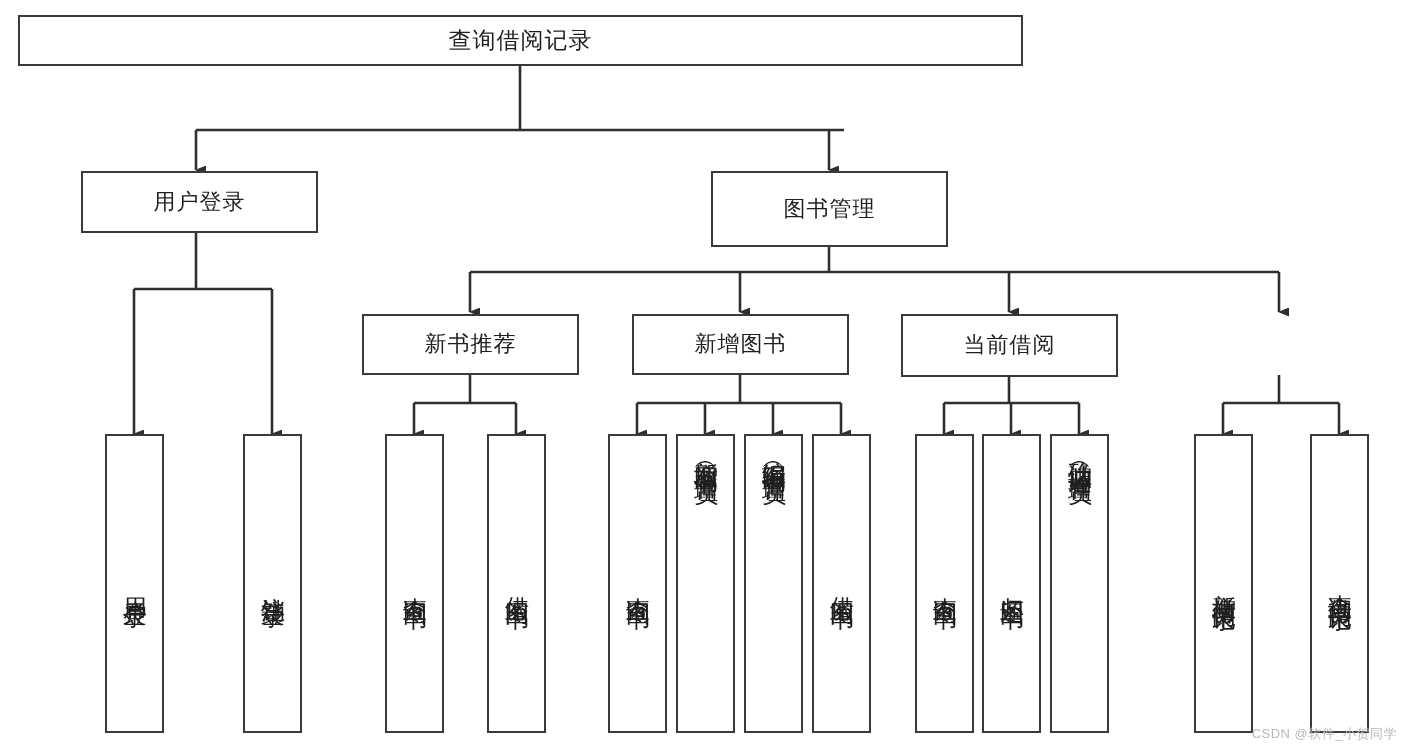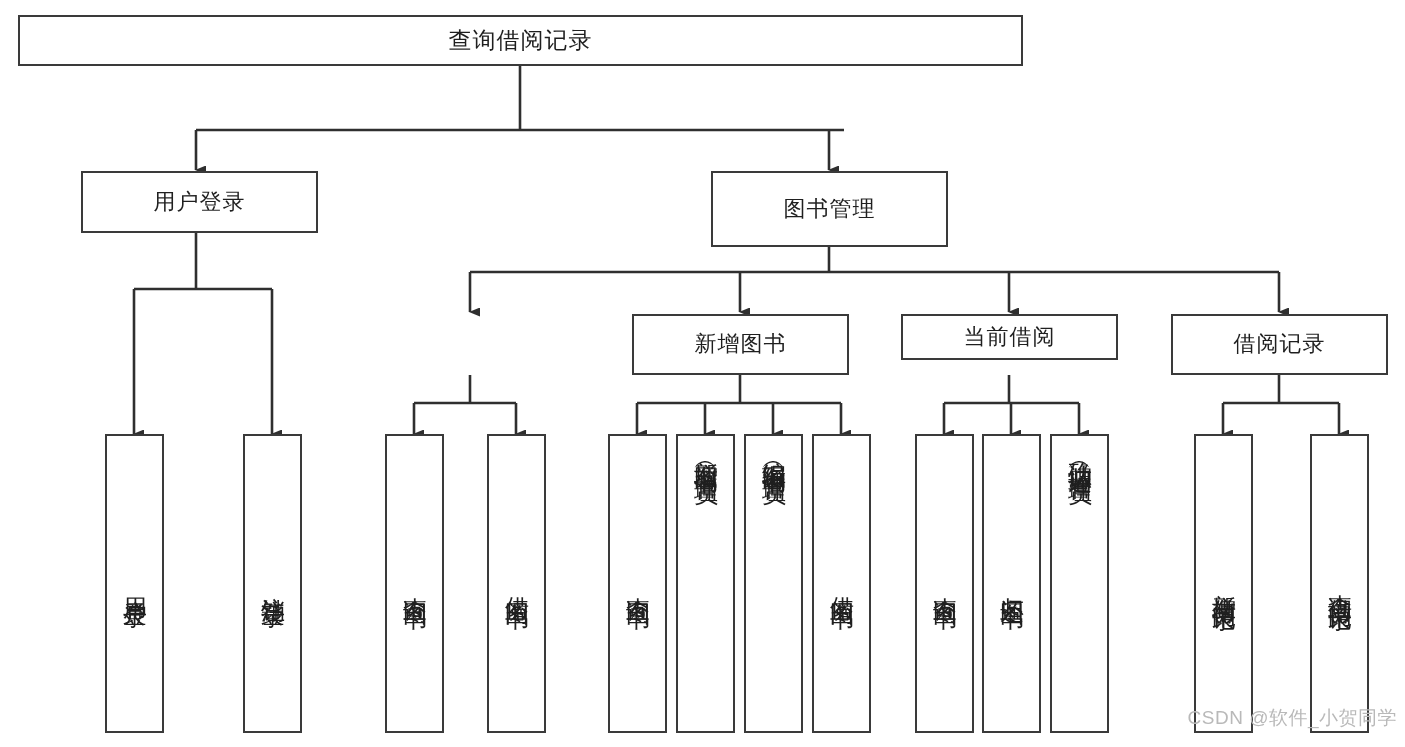--- a/index.html
+++ b/index.html
@@ -60,22 +60,22 @@
     letter-spacing: 3px;
     white-space: nowrap;
   }
   .node-box.vertical.centered {
     align-items: center;
     padding-top: 0;
   }
   .watermark {
     position: absolute;
     right: 8px;
-    bottom: 16px;
-    font-size: 19px;
+    bottom: 4px;
+    font-size: 13px;
     color: #b9b9b9;
     white-space: nowrap;
     letter-spacing: 0.5px;
   }
 </style>
 </head>
 <body>
 
 <div id="diagram-root">
 
@@ -134,32 +134,32 @@
   </div>
 
   <div class="node-box" style="left:81px; top:171px; width:237px; height:62px;">
     <span class="node-label-h">用户登录</span>
   </div>
 
   <div class="node-box" style="left:711px; top:171px; width:237px; height:76px;">
     <span class="node-label-h">图书管理</span>
   </div>
 
+  <div class="node-box" style="left:362px; top:314px; width:217px; height:61px;">
+    <span class="node-label-h">新书推荐</span>
+  </div>
 
   <div class="node-box" style="left:632px; top:314px; width:217px; height:61px;">
     <span class="node-label-h">新增图书</span>
   </div>
 
-  <div class="node-box" style="left:901px; top:314px; width:217px; height:46px;">
+  <div class="node-box" style="left:901px; top:314px; width:217px; height:63px;">
     <span class="node-label-h">当前借阅</span>
   </div>
 
-  <div class="node-box" style="left:1171px; top:314px; width:217px; height:61px;">
-    <span class="node-label-h">借阅记录</span>
-  </div>
 
   <div class="node-box vertical centered" style="left:105px; top:434px; width:59px; height:299px;">
     <span class="node-label-v">用户登录</span>
   </div>
 
   <div class="node-box vertical centered" style="left:243px; top:434px; width:59px; height:299px;">
     <span class="node-label-v">注销登录</span>
   </div>
 
   <div class="node-box vertical centered" style="left:385px; top:434px; width:59px; height:299px;">

